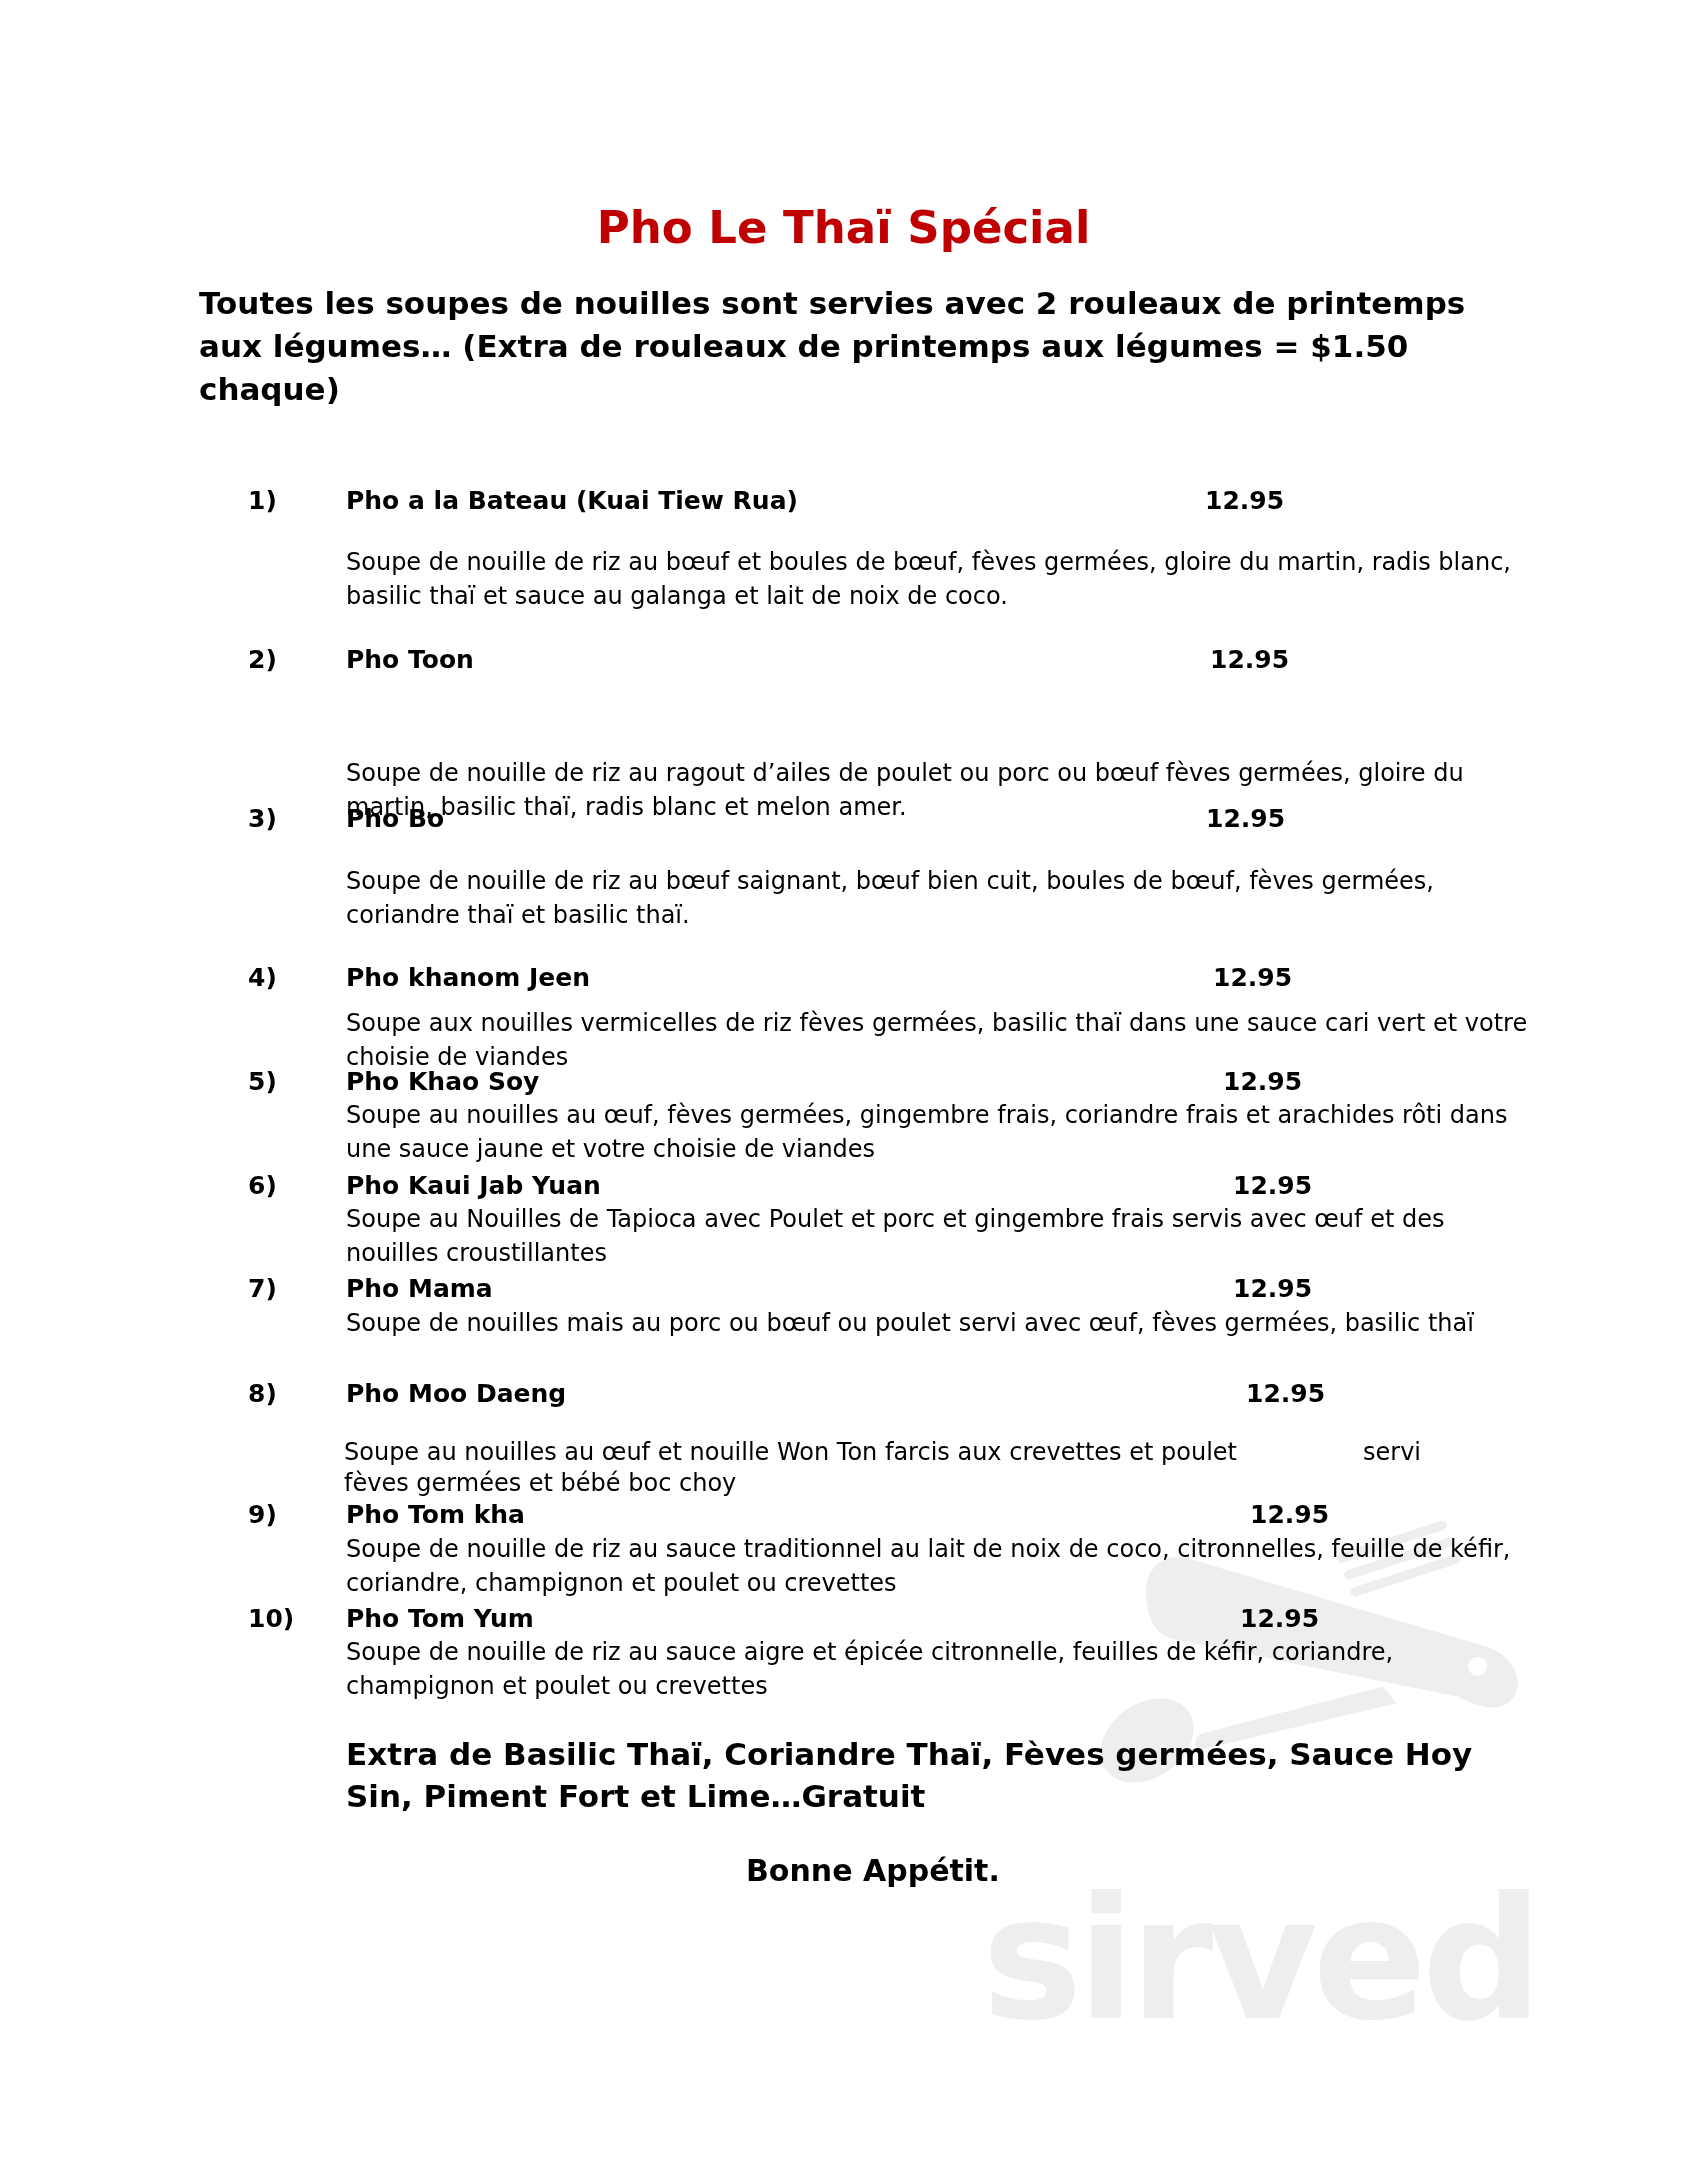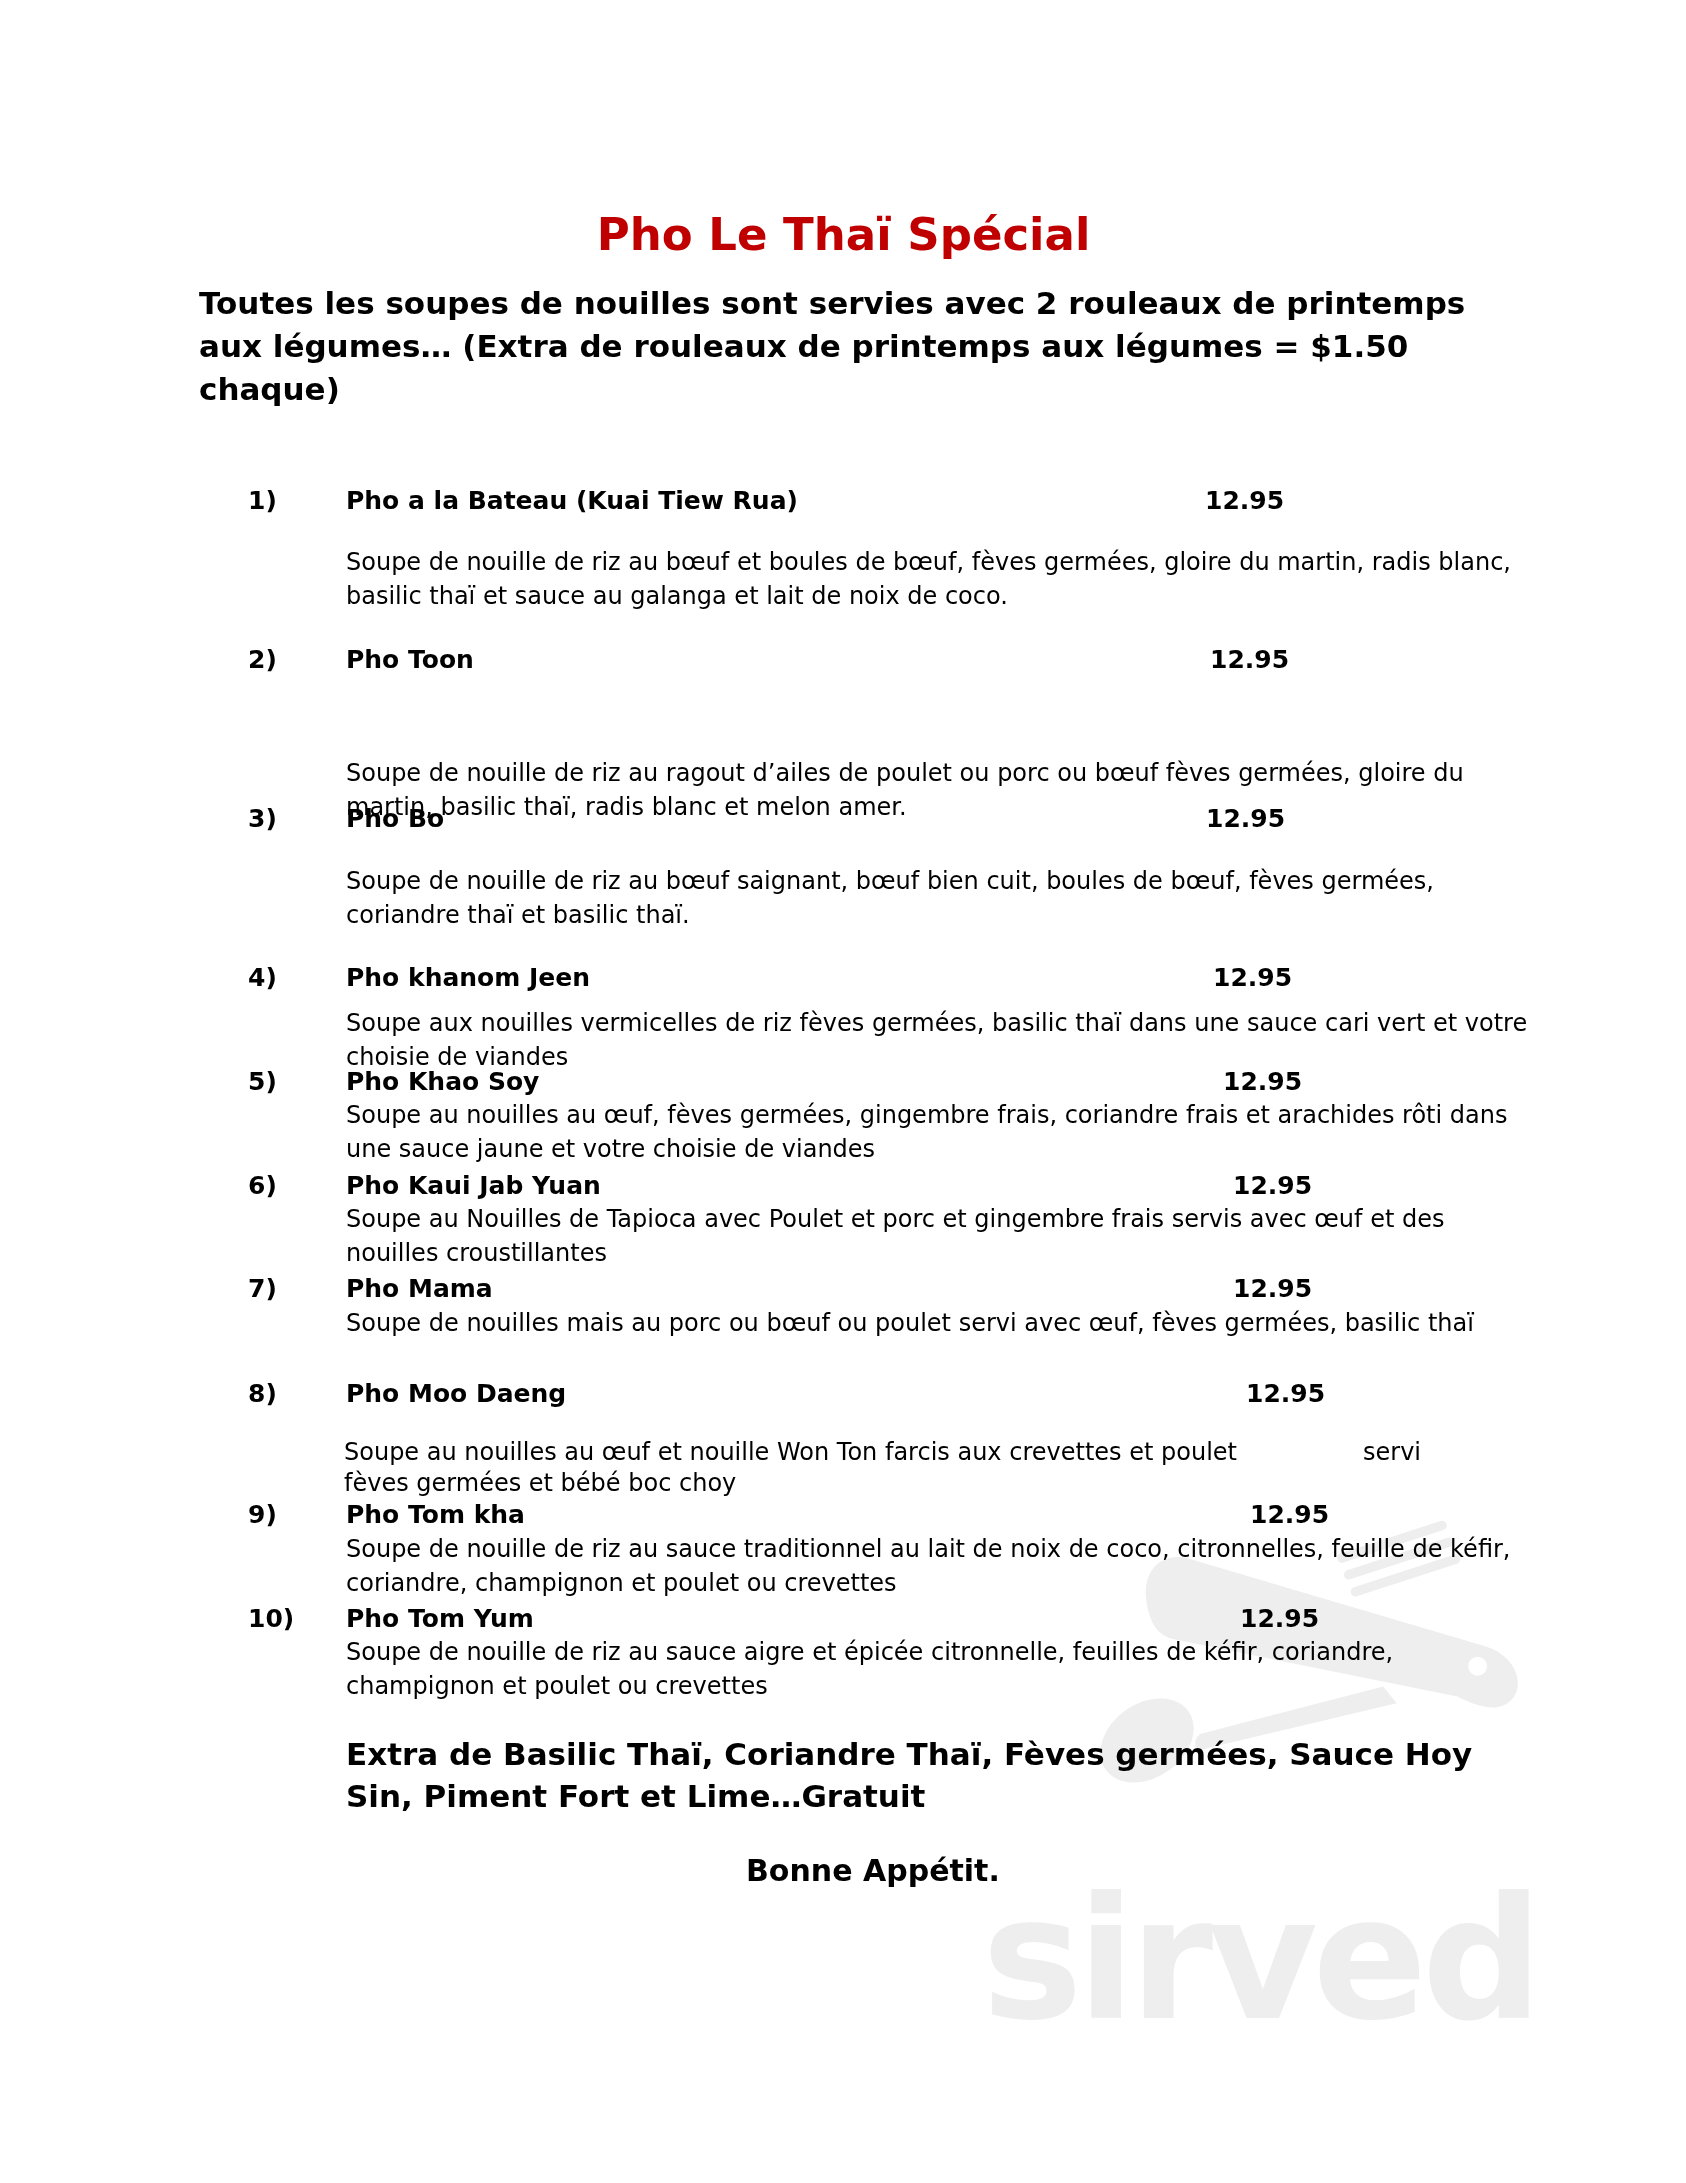--- a/index.html
+++ b/index.html
@@ -19,21 +19,20 @@
       position: absolute;
       left: 0;
       width: 1687px;
       top: 197px;
       text-align: center;
       font-size: 45px;
       font-weight: bold;
       color: #c00000;
       letter-spacing: 0px;
       line-height: 61px;
-      margin-top: 7px;
     }
     .intro {
       position: absolute;
       left: 199px;
       top: 282px;
       width: 1268px;
       font-size: 31px;
       font-weight: bold;
       line-height: 43px;
     }

